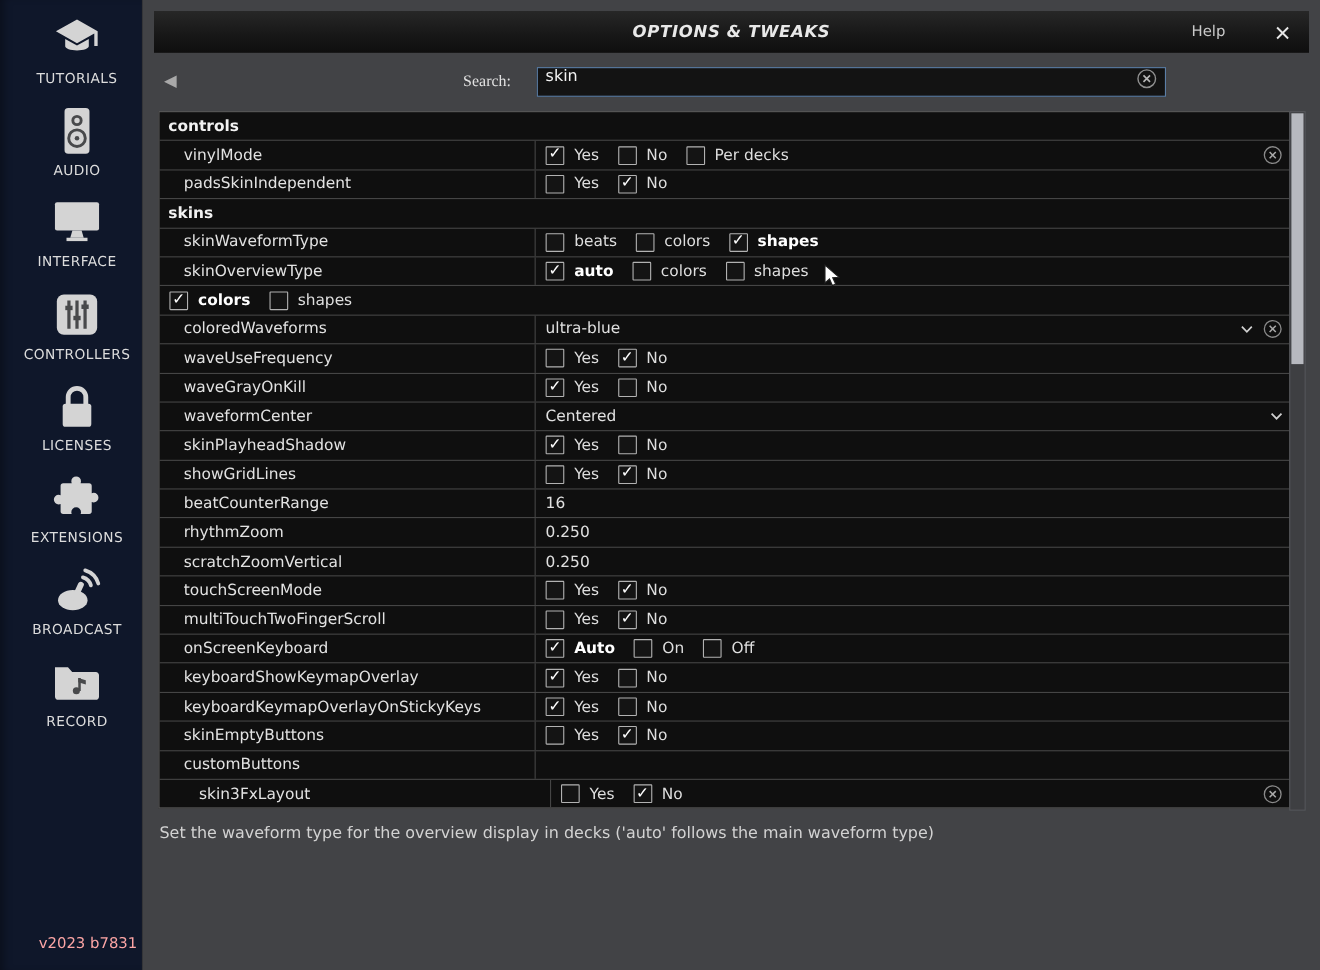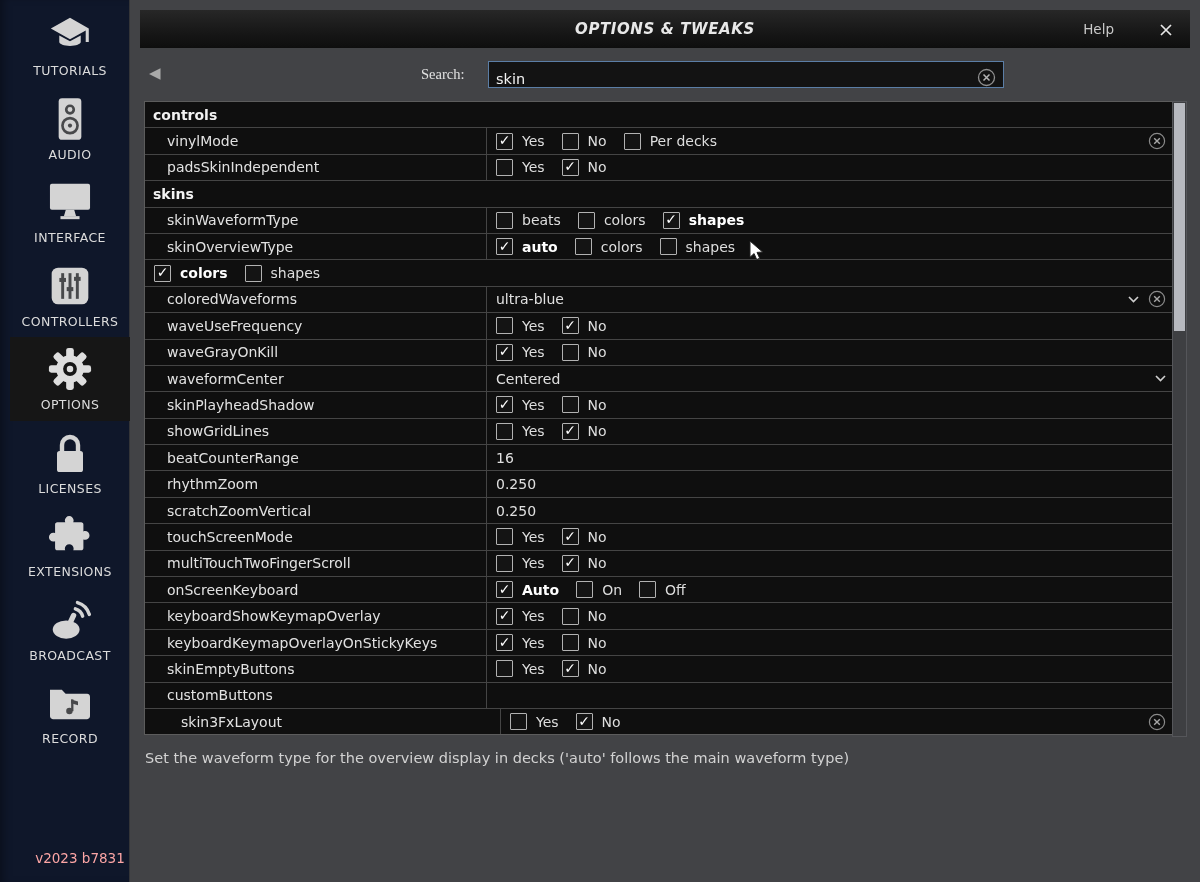--- a/index.html
+++ b/index.html
@@ -36,23 +36,23 @@
     display:flex;align-items:center;justify-content:center;
   }
   .title{font-weight:bold;font-size:15px;color:#e8e8e8;letter-spacing:.6px;font-style:italic;}
   .help{position:absolute;right:76px;color:#c9c9c9;font-size:13.5px;cursor:default;}
   .closebtn{position:absolute;right:17px;top:12px;width:14px;height:14px;cursor:default;}
   
   .searchrow{position:absolute;left:10px;top:48px;width:1050px;height:52px;}
   .back{position:absolute;left:9px;top:16px;color:#a9a9a9;font-size:15px;cursor:default;}
   .search-label{position:absolute;left:281px;top:18px;font-size:14.5px;color:#e2e2e2;font-family:Liberation Serif, serif;}
   .searchbox{
-    position:absolute;left:348px;top:13px;width:516px;height:27px;box-sizing:border-box;
+    position:absolute;left:348px;top:13px;width:572px;height:27px;box-sizing:border-box;
     background:#131313;border:1px solid #5b7ea6;
-    display:flex;align-items:flex-end;padding:0 7px;
+    display:flex;align-items:flex-start;padding:0 7px;
   }
   .searchtext{flex:1;color:#f2f2f2;font-size:14.5px;}
   .clearbtn{display:flex;align-items:center;cursor:default;}
   
   .table{
     position:absolute;left:14px;top:101px;width:1030px;box-sizing:border-box;
     background:#0f0f0f;border:1px solid #5c5c5c;
   }
   .trow{height:25.4px;border-bottom:1px solid #454545;display:flex;align-items:stretch;position:relative;}
   .trow:last-child{border-bottom:none;padding-left:14px;}
@@ -130,42 +130,20 @@
             </g>
             <g fill="#48494b">
               <rect x="6.2" y="7.6" width="3.6" height="2.2"></rect>
               <rect x="10.2" y="12.6" width="3.6" height="2.2"></rect>
               <rect x="14.2" y="7" width="3.6" height="2.2"></rect>
             </g>
           </svg>
         </span>
         <span class="sb-label">CONTROLLERS</span>
       </div>
-      <div class="sb-item sel">
-        <span class="sb-icon">
-          <svg width="46" height="46" viewBox="0 0 24 24">
-            <g transform="translate(12,12)">
-              <g fill="#dedede">
-                <circle r="7.2"></circle>
-                <rect x="-2" y="-11" width="4" height="5.5" rx="1.3"></rect>
-                <rect x="-2" y="-11" width="4" height="5.5" rx="1.3" transform="rotate(45)"></rect>
-                <rect x="-2" y="-11" width="4" height="5.5" rx="1.3" transform="rotate(90)"></rect>
-                <rect x="-2" y="-11" width="4" height="5.5" rx="1.3" transform="rotate(135)"></rect>
-                <rect x="-2" y="-11" width="4" height="5.5" rx="1.3" transform="rotate(180)"></rect>
-                <rect x="-2" y="-11" width="4" height="5.5" rx="1.3" transform="rotate(225)"></rect>
-                <rect x="-2" y="-11" width="4" height="5.5" rx="1.3" transform="rotate(270)"></rect>
-                <rect x="-2" y="-11" width="4" height="5.5" rx="1.3" transform="rotate(315)"></rect>
-              </g>
-              <circle r="3.6" fill="#161616"></circle>
-              <circle r="1.7" fill="#dedede"></circle>
-            </g>
-          </svg>
-        </span>
-        <span class="sb-label">OPTIONS</span>
-      </div>
       <div class="sb-item">
         <span class="sb-icon">
           <svg width="40" height="46" viewBox="0 0 20 23">
             <path d="M6 11V7.5a4 4 0 0 1 8 0V11" fill="none" stroke="#d4d4d4" stroke-width="2.2"></path>
             <rect x="3.5" y="10.5" width="13" height="10.5" rx="1.3" fill="#d4d4d4"></rect>
           </svg>
         </span>
         <span class="sb-label">LICENSES</span>
       </div>
       <div class="sb-item">

